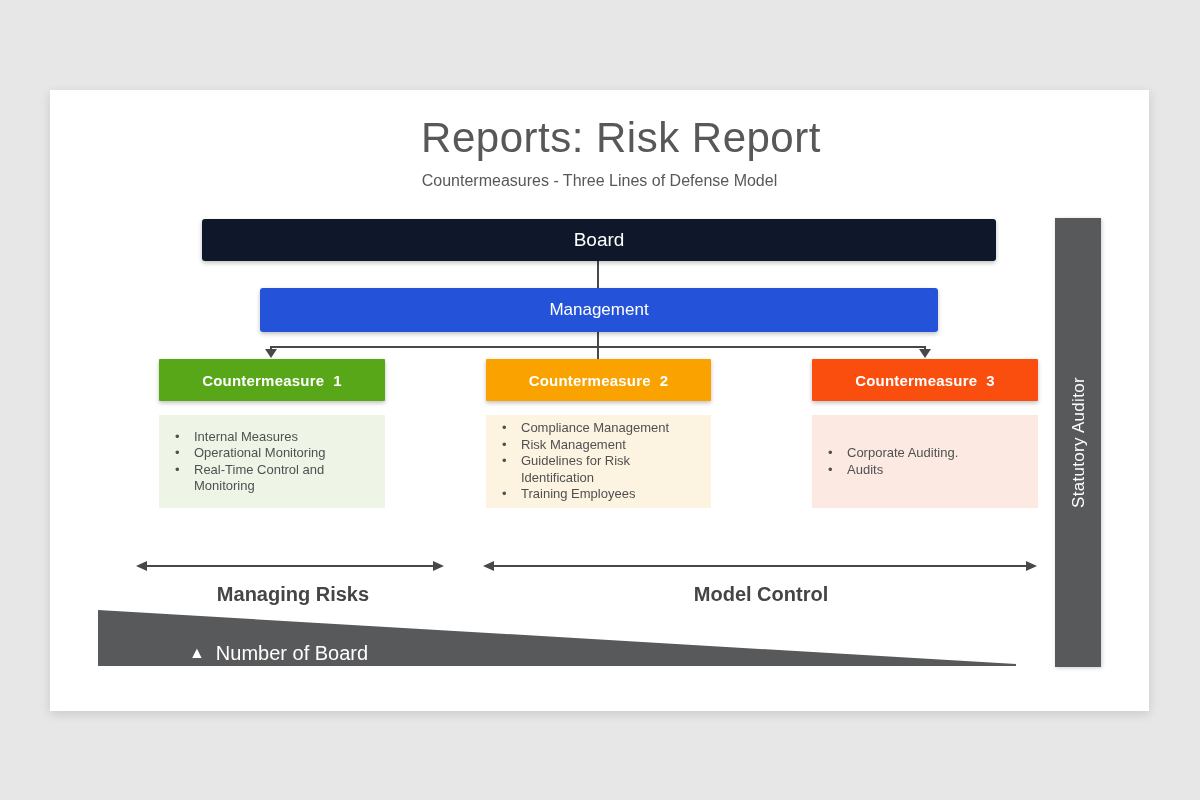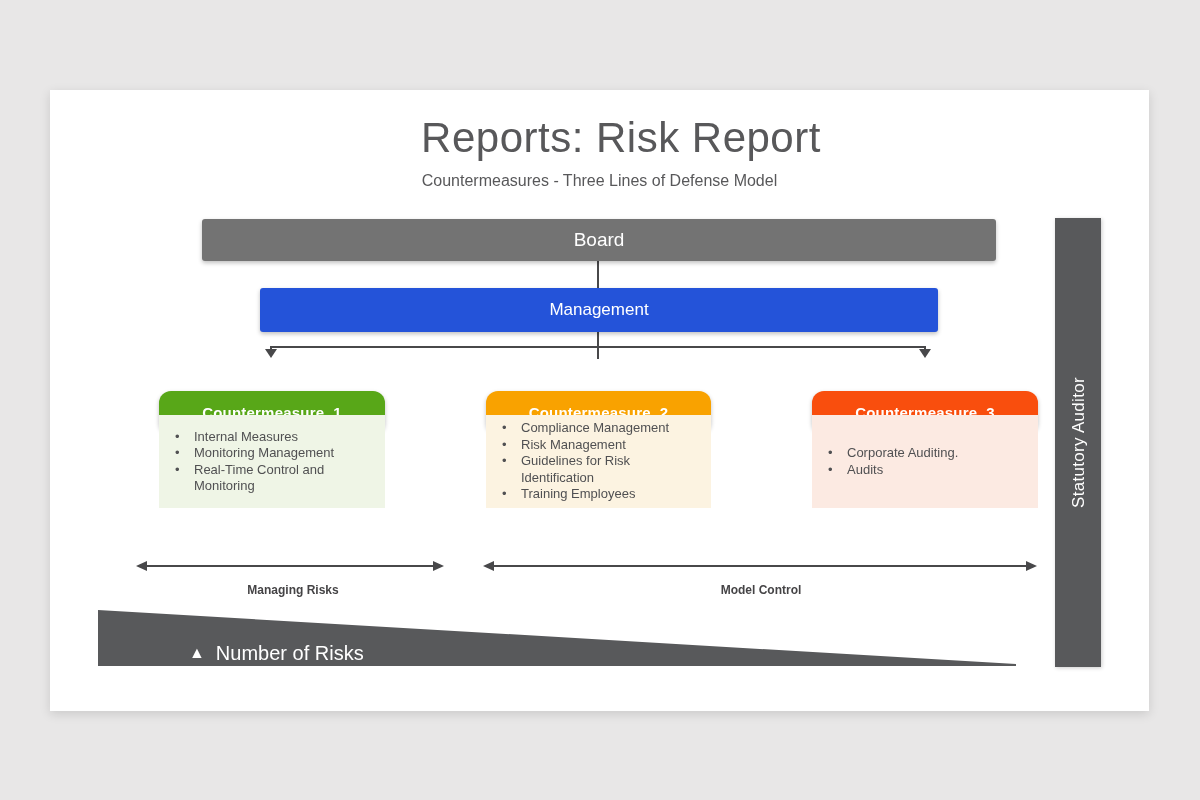--- a/index.html
+++ b/index.html
@@ -43,30 +43,29 @@
     align-items: center;
     justify-content: center;
     border-radius: 3px;
     box-shadow: 0 2px 4px rgba(0,0,0,0.25);
   }
   .bar-board   { left: 202px; top: 219px; width: 794px; height: 42px; font-size: 19px; }
   .bar-mgmt    { left: 260px; top: 288px; width: 678px; height: 44px; font-size: 17px; }
   .cm-header {
     position: absolute;
     top: 359px; height: 42px;
-    border-radius: 12px;
+    border-radius: 1px;
     color: #ffffff;
     font-size: 15px;
     font-weight: bold;
     display: flex;
     align-items: center;
     justify-content: center;
     box-shadow: 0 2px 4px rgba(0,0,0,0.25);
     letter-spacing: 0.2px;
-    margin-top: 32px;
   }
   .cm-number { margin-left: 9px; }
   .cm-list {
     position: absolute;
     top: 415px; height: 93px;
     display: flex;
     flex-direction: column;
     justify-content: center;
     padding: 6px 12px 6px 16px;
   }
@@ -89,21 +88,21 @@
   .cm-list li .item-text { flex: 1; }
   svg.overlay {
     position: absolute;
     left: 0; top: 0;
     width: 1200px; height: 800px;
     pointer-events: none;
   }
   .span-label {
     position: absolute;
     top: 583px;
-    font-size: 12px;
+    font-size: 20px;
     font-weight: bold;
     color: #454446;
     text-align: center;
   }
   .span-label-left  { left: 141px; width: 304px; }
   .span-label-right { left: 484px; width: 554px; }
   .wedge-label {
     position: absolute;
     left: 189px; top: 641px;
     height: 24px; line-height: 24px;
@@ -155,41 +154,41 @@
   <polygon points="136,566 147,561 147,571" fill="#48484a"></polygon>
   <polygon points="444,566 433,561 433,571" fill="#48484a"></polygon>
 
   <line x1="493" y1="566" x2="1027" y2="566" stroke="#48484a" stroke-width="2"></line>
   <polygon points="483,566 494,561 494,571" fill="#48484a"></polygon>
   <polygon points="1037,566 1026,561 1026,571" fill="#48484a"></polygon>
 
   <polygon points="98,610 1016,664 1016,666 98,666" fill="#58595b"></polygon>
 </svg>
 
-<div class="bar bar-board" style="background-color: #737373;">
+<div class="bar bar-board" style="background-color: #0f172a;">
   <span>Board</span>
 </div>
 
 <div class="bar bar-mgmt" style="background-color: rgb(36, 83, 217);">
   <span>Management</span>
 </div>
 
 <div class="cm-header col-1" style="background-color: rgb(88, 167, 24);">
   <span>Countermeasure</span>
   <span class="cm-number">1</span>
 </div>
 <div class="cm-list col-1" style="background-color: rgb(239, 245, 230);">
   <ul>
     <li>
         <span class="bullet">•</span>
         <span class="item-text">Internal Measures</span>
       </li>
     <li>
         <span class="bullet">•</span>
-        <span class="item-text">Monitoring Management</span>
+        <span class="item-text">Operational Monitoring</span>
       </li>
     <li>
         <span class="bullet">•</span>
         <span class="item-text">Real-Time Control and Monitoring</span>
       </li>
   </ul>
 </div>
 
 <div class="cm-header col-2" style="background-color: rgb(249, 162, 0);">
   <span>Countermeasure</span>
@@ -231,17 +230,17 @@
         <span class="item-text">Audits</span>
       </li>
   </ul>
 </div>
 
 <div class="span-label span-label-left">Managing Risks</div>
 <div class="span-label span-label-right">Model Control</div>
 
 <div class="wedge-label">
   <span class="tri">▲</span>
-  <span>Number of Risks</span>
+  <span>Number of Board</span>
 </div>
 
 <div class="auditor-bar" style="background-color: rgb(88, 89, 91);"></div>
 <div class="auditor-text">Statutory Auditor</div>
 
 </body></html>

